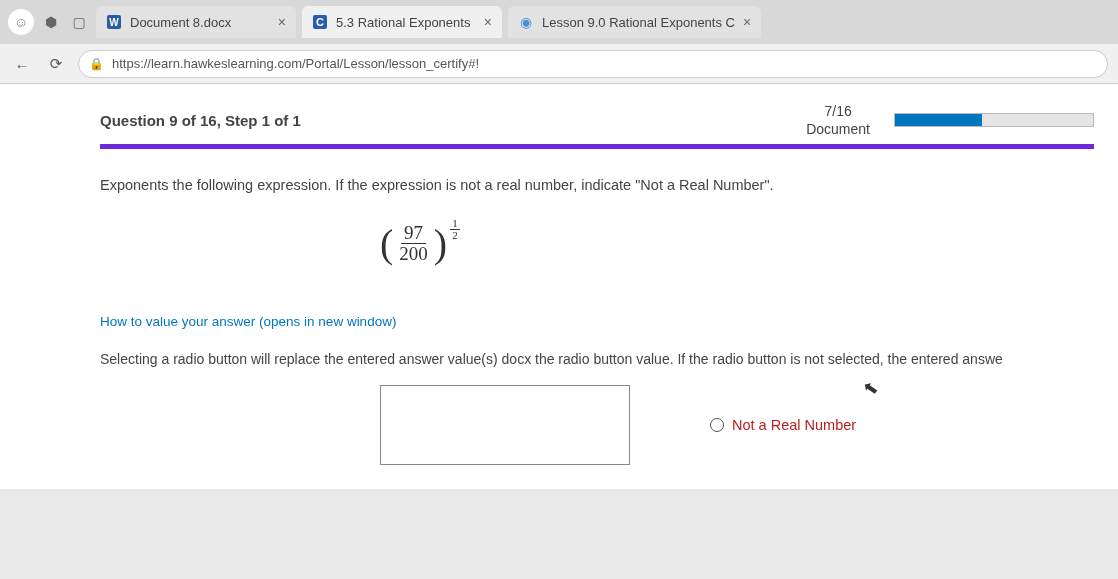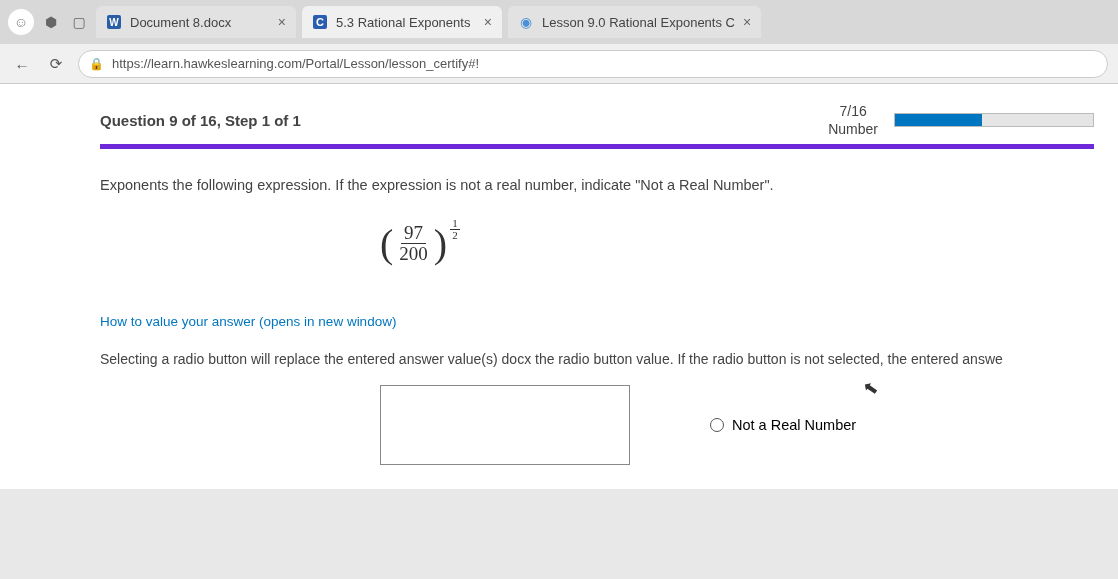--- a/index.html
+++ b/index.html
@@ -79,21 +79,21 @@
       padding: 0 24px 24px 100px;
     }
     .qheader {
       display:flex;
       align-items:center;
       justify-content:space-between;
       border-bottom:5px solid #6d28d9;
       padding: 18px 0 6px 0;
     }
     .qtitle { font-size:15px; font-weight:bold; color:#444; }
-    .score-block { display:flex; align-items:center; gap:16px; }
+    .score-block { display:flex; align-items:center; gap:24px; }
     .score-text { text-align:center; font-size:14px; color:#444; line-height:1.3; }
     .score-text .frac { font-weight:normal; }
     .score-text .lbl { font-weight:normal; }
     .progress {
       width: 200px; height: 14px;
       background: #e5e5e5;
       border:1px solid #bbb;
       position:relative;
     }
     .progress-fill {
@@ -149,21 +149,21 @@
       margin-top:18px;
       margin-left:280px;
     }
     .answer-box {
       width:250px; height:80px;
       border:1px solid #888;
       background:#fff;
     }
     .radio-opt {
       display:flex; align-items:center; gap:8px;
-      font-size:14.5px; color:#000000;
+      font-size:14.5px; color:#b91c1c;
       cursor:pointer;
     }
     .radio-circle {
       width:14px;height:14px;border:1.5px solid #555;border-radius:50%;
     }
     .cursor-arrow {
       position:absolute;
       left:863px; top:377px;
       font-size:18px; color:#333;
       transform: rotate(-10deg);
@@ -207,21 +207,21 @@
   </div>
 </div>
 
 <div class="content-wrap">
 
   <div class="qheader">
     <div class="qtitle">Question 9 of 16, Step 1 of 1</div>
     <div class="score-block">
       <div class="score-text">
         <div class="frac">7/16</div>
-        <div class="lbl">Number</div>
+        <div class="lbl">Document</div>
       </div>
       <div class="progress">
         <div class="progress-fill" style="width:44%"></div>
       </div>
     </div>
   </div>
 
   <div class="instruction">Exponents the following expression. If the expression is not a real number, indicate "Not a Real Number".</div>
 
   <div class="math">

